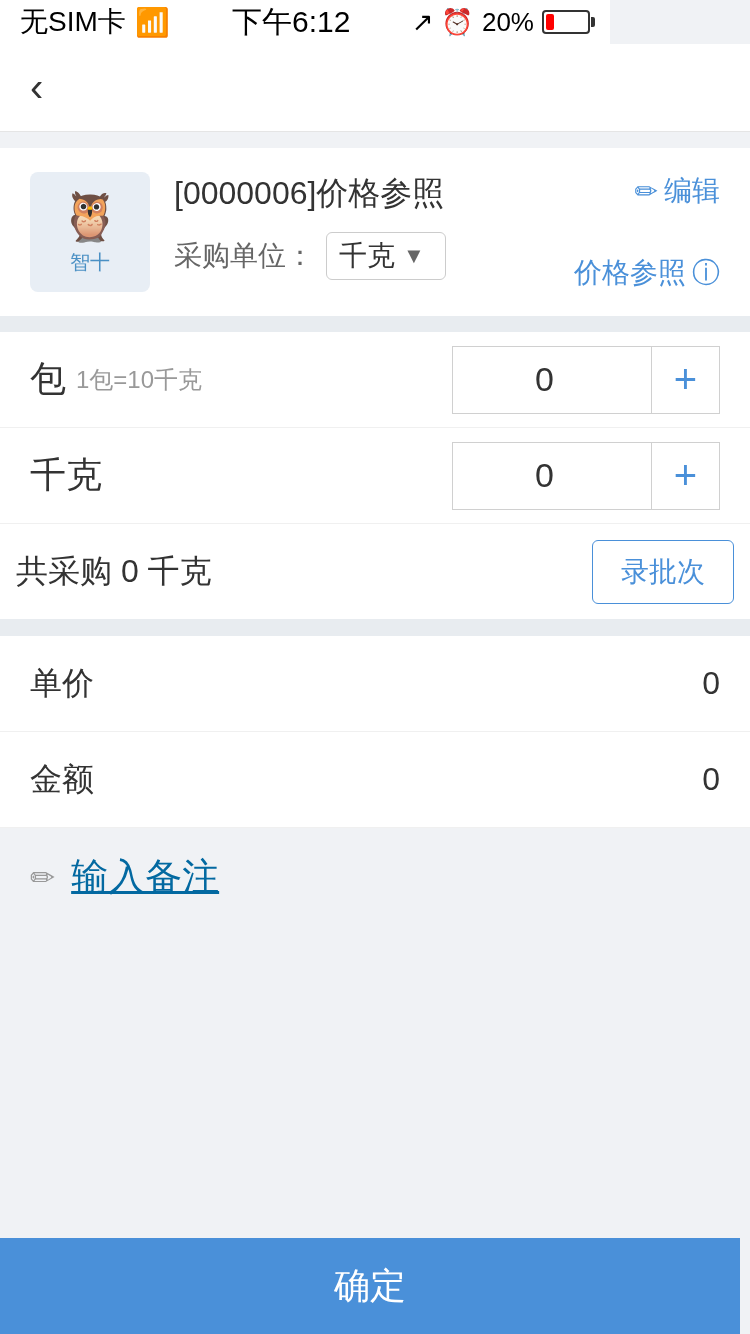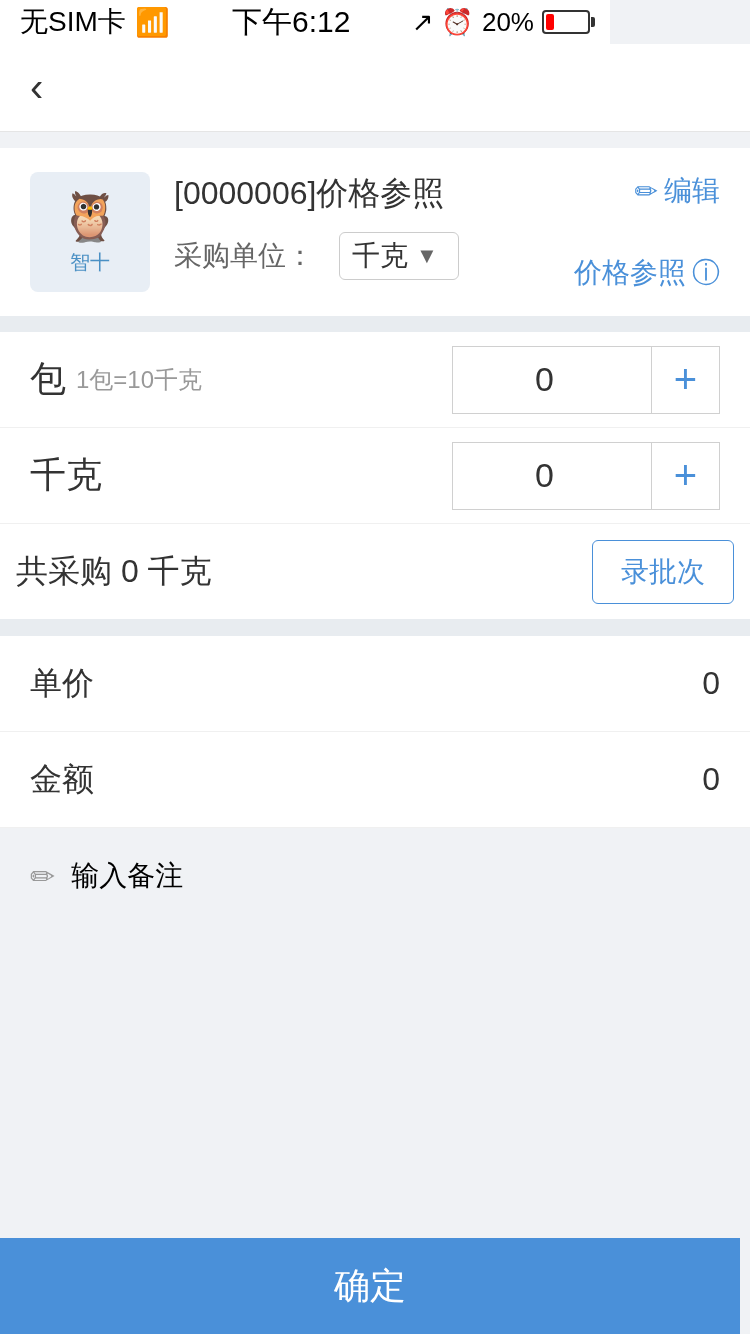--- a/index.html
+++ b/index.html
@@ -116,21 +116,21 @@
       flex: 1;
     }
     .product-name {
       font-size: 32px;
       color: #333;
       margin-bottom: 16px;
     }
     .product-unit-row {
       display: flex;
       align-items: center;
-      gap: 25px;
+      gap: 12px;
     }
     .product-unit-label {
       font-size: 28px;
       color: #666;
     }
     .unit-select {
       background: #fff;
       border: 1px solid #ccc;
       border-radius: 6px;
       padding: 4px 20px 4px 12px;
@@ -281,22 +281,23 @@
       display: flex;
       align-items: center;
       gap: 16px;
       min-height: 96px;
     }
     .notes-icon {
       font-size: 30px;
       color: #999;
     }
     .notes-placeholder {
-      font-size: 28px;
-      color: #000000;
+      font-size: 37px;
+      color: #0369a1;
+      text-decoration: underline;
     }
 
     
     .content-area {
       background: #f0f2f5;
       flex: 1;
       min-height: 300px;
     }
 
     

